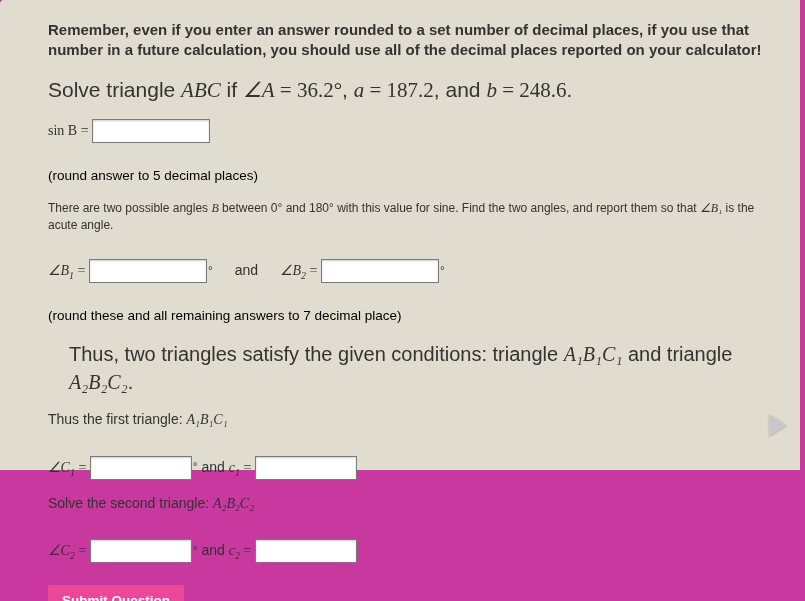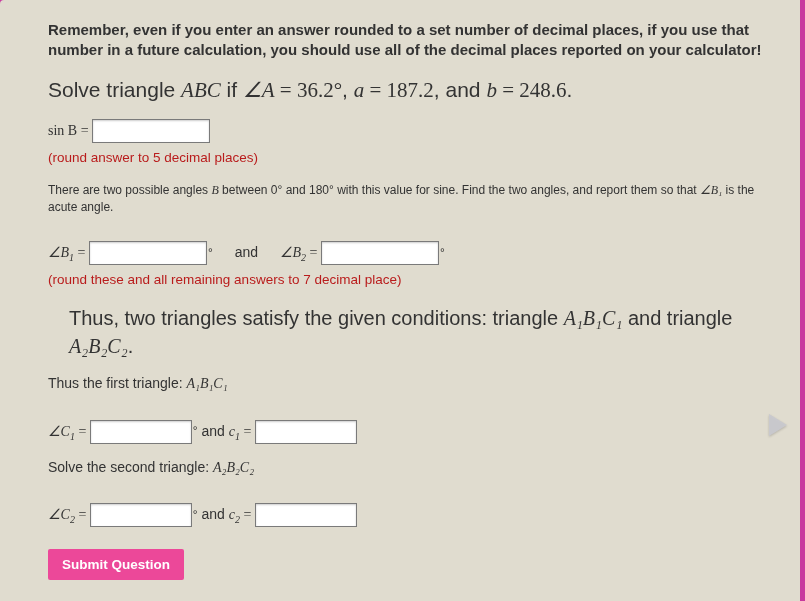--- a/index.html
+++ b/index.html
@@ -9,33 +9,33 @@
       background: #c8389e;
       width: 805px;
       height: 601px;
       padding: 0;
       overflow: hidden;
       position: relative;
     }
     .page {
       background: #e0dccf;
       width: 800px;
-      height: 601px;
+      height: 470px;
       padding: 20px 32px 20px 48px;
       color: #333;
       line-height: 1.4;
       border-radius: 4px 0 0 0;
     }
     .bold { font-weight: bold; font-size: 15px; line-height: 1.35; }
     .problem-line { margin-top: 14px; font-size: 21px; }
     .math-italic { font-family: Georgia, 'Times New Roman', serif; font-style: italic; }
     .math-roman { font-family: Georgia, 'Times New Roman', serif; font-style: normal; }
     .row { margin-top: 14px; }
     .row-small { margin-top: 26px; }
-    .redhint { color: #b91c1c; font-size: 13.5px; margin-top: 6px; }
+    .redhint { color: #000000; font-size: 13.5px; margin-top: 24px; }
     input.box {
       width: 118px;
       height: 24px;
       border: 1px solid #7a7a7a;
       background: #fff;
       font-size: 13px;
       padding: 2px 4px;
       vertical-align: middle;
       box-shadow: inset 0 1px 2px rgba(0,0,0,0.2);
     }

